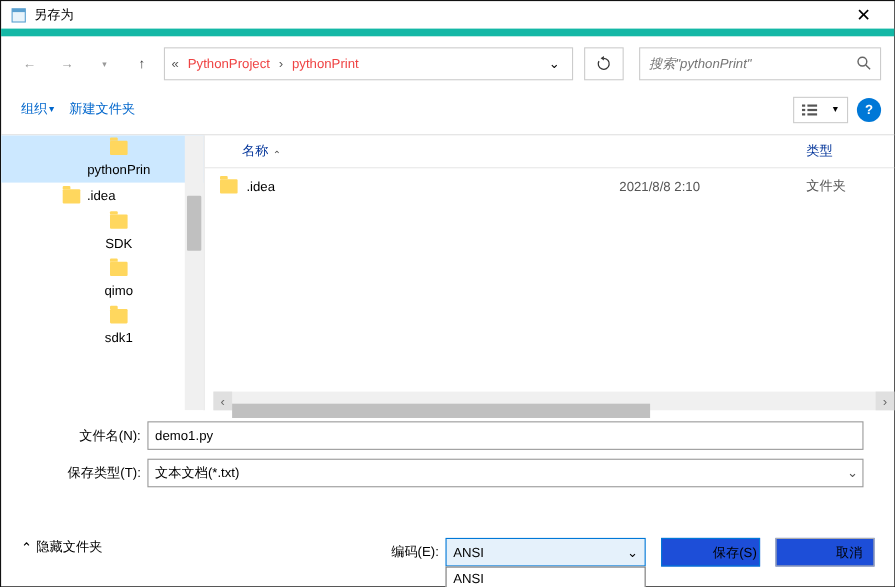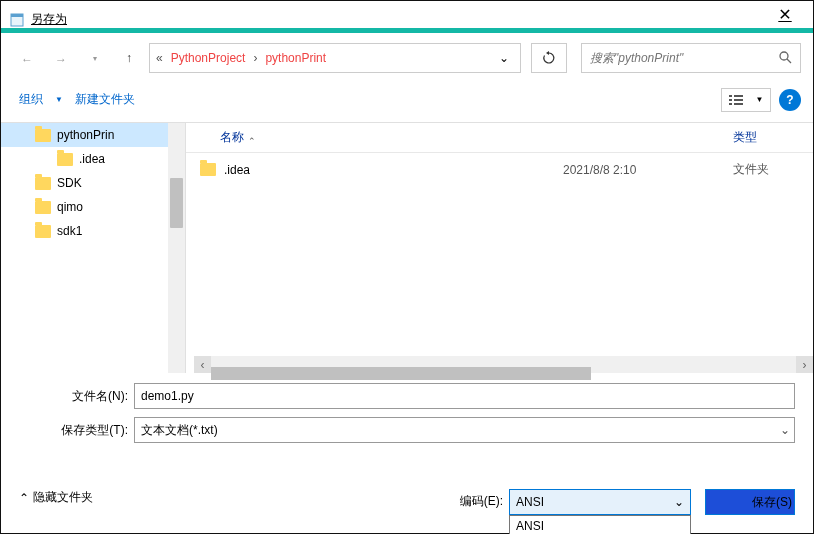--- a/index.html
+++ b/index.html
@@ -1,63 +1,63 @@
 <!DOCTYPE html>
 <html><head>
 <meta charset="utf-8">
 <style>
 * { box-sizing: border-box; margin: 0; padding: 0; font-family: "Microsoft YaHei", "Segoe UI", sans-serif; font-size: 12px; }
 body { background: #fff; }
 .dialog { width: 814px; height: 534px; border: 1px solid #111; background: #fff; position: relative; display: flex; flex-direction: column; }
-.titlebar { display: flex; align-items: flex-end; height: 32px; padding: 0 8px; border-bottom: 5px solid #14b8a6; text-decoration: underline; }
+.titlebar { display: flex; align-items: center; height: 32px; padding: 0 8px; border-bottom: 7px solid #14b8a6; }
 .titlebar .icon { width: 16px; height: 16px; margin-right: 6px; display:inline-flex; align-items:center; justify-content:center; }
 .titlebar .title { flex: 1; font-size: 12px; color: #000; }
 .titlebar .close { width: 40px; height: 28px; display: flex; align-items:center; justify-content:center; font-size: 16px; color:#000; cursor:pointer; }
 .navbar { display: flex; align-items: center; padding: 10px 12px; gap: 6px; }
 .navbtn { width: 28px; height: 28px; display:flex; align-items:center; justify-content:center; color:#999; }
 .navbtn.enabled { color:#333; }
 .path { flex: 1; height: 30px; border: 1px solid #ccc; display:flex; align-items:center; padding: 0 6px; gap:4px; }
 .path .chev { color:#555; }
 .path .seg { color:#ef4444; padding: 0 4px; }
 .path .dropdown { margin-left:auto; width:20px; display:flex; align-items:center; justify-content:center; }
 .refresh { width: 36px; height: 30px; border:1px solid #ccc; margin-left:4px; display:flex; align-items:center; justify-content:center; }
 .searchbox { width: 220px; height: 30px; border:1px solid #ccc; margin-left:8px; display:flex; align-items:center; padding:0 8px; color:#888; }
 .searchbox input { border:none; outline:none; flex:1; font-style:italic; color:#555; }
 .searchbox .sicon { margin-left:auto; }
 .toolbar { display:flex; align-items:center; padding: 4px 12px 10px 12px; border-bottom:1px solid #e0e0e0; }
-.toolbar .btn { display:flex; align-items:center; gap:12px; padding: 4px 6px; color:#0066cc; cursor:pointer; }
+.toolbar .btn { display:flex; align-items:center; gap:0; padding: 4px 6px; color:#0066cc; cursor:pointer; }
 .toolbar .btn .drop { font-size:8px; }
 .toolbar .spacer { flex:1; }
 .viewbtn { width:50px; height:24px; border:1px solid #ccc; display:flex; align-items:center; justify-content:space-around; margin-right:8px; }
 .helpbtn { width:22px; height:22px; border-radius:50%; background:#0078d7; color:#fff; display:flex; align-items:center; justify-content:center; font-weight:bold; }
 .main { display:flex; flex:1; min-height:0; }
 .tree { width:185px; border-right:1px solid #e0e0e0; overflow:hidden; position:relative; }
 .tree-scroll { position:absolute; right:0; top:0; width:17px; height:100%; background:#f0f0f0; }
 .tree-thumb { position:absolute; right:2px; top:55px; width:13px; height:50px; background:#c0c0c0; border-radius:1px; }
 .tree-item { display:flex; align-items:center; padding: 5px 4px 5px 34px; gap:6px; cursor:pointer; }
 .tree-item.sel { background:#cce8ff; }
-.tree-item.l1 { padding-left:34px; }
+.tree-item.l1 { padding-left:34px;flex-direction:column; }
 .tree-item.l2 { padding-left:56px; }
 .folder-icon { width:16px; height:13px; background:#ffd75e; border-radius:1px; position:relative; }
 .folder-icon::before { content:""; position:absolute; top:-3px; left:0; width:7px; height:3px; background:#ffd75e; border-radius:1px 1px 0 0; }
 .filelist { flex:1; display:flex; flex-direction:column; position:relative; }
 .fl-header { display:flex; padding: 6px 10px; border-bottom:1px solid #e8e8e8; color:#003399; }
 .fl-header .col { display:flex; align-items:flex-end; gap:4px; }
 .col-name { flex:1; padding-left:24px; }
 .col-date { width:170px; }
 .col-type { width:70px; }
 .fl-row { display:flex; padding: 8px 10px; align-items:center; }
 .fl-row .name { flex:1; padding-left:4px; display:flex; align-items:center; gap:8px; }
 .fl-row .date { width:170px; color:#555; }
 .fl-row .type { width:70px; color:#555; }
 .hscroll { position:absolute; bottom:0; left:8px; right:0; height:17px; background:#f0f0f0; display:flex; align-items:center; }
 .hscroll .arrow { width:17px; height:17px; display:flex; align-items:center; justify-content:center; color:#666; background:#e0e0e0; }
 .hscroll .track { flex:1; position:relative; }
 .hscroll .thumb { position:absolute; left:0; width:65%; height:13px; top:2px; background:#c0c0c0; }
-.bottom { padding: 10px 18px 0 18px; }
+.bottom { padding: 10px 28px 0 18px; }
 .field-row { display:flex; align-items:center; margin-bottom:8px; }
 .field-row .label { width:115px; text-align:right; padding-right:6px; }
 .field-row .input { flex:1; height:26px; border:1px solid #999; padding:0 6px; display:flex; align-items:center; }
 .field-row select, .field-row input { width:100%; border:none; outline:none; background:transparent; }
 .field-row.combo .input { position:relative; }
 .field-row.combo .drop { position:absolute; right:4px; color:#555; }
 .footer { display:flex; align-items:flex-start; padding: 18px 18px 18px 18px; border-top: none; margin-top:20px; }
 .hide-link { display:flex; align-items:center; gap:4px; color:#000; cursor:pointer; }
 .footer .spacer { flex:1; }
 .encoding-label { margin-right:6px; align-self:flex-start; margin-top:4px; }
@@ -218,15 +218,16 @@
     <div class="encoding">
       <div class="enc-field">
         <span>ANSI</span>
         <span class="drop">⌄</span>
       </div>
       <div class="enc-list" id="enc-list">
           <div class="enc-item">ANSI</div>
         </div>
     </div>
     <span class="btn-std primary">保存(S)</span>
+    <span class="btn-std">取消</span>
   </div>
 
 </div>
 
 </body></html>

